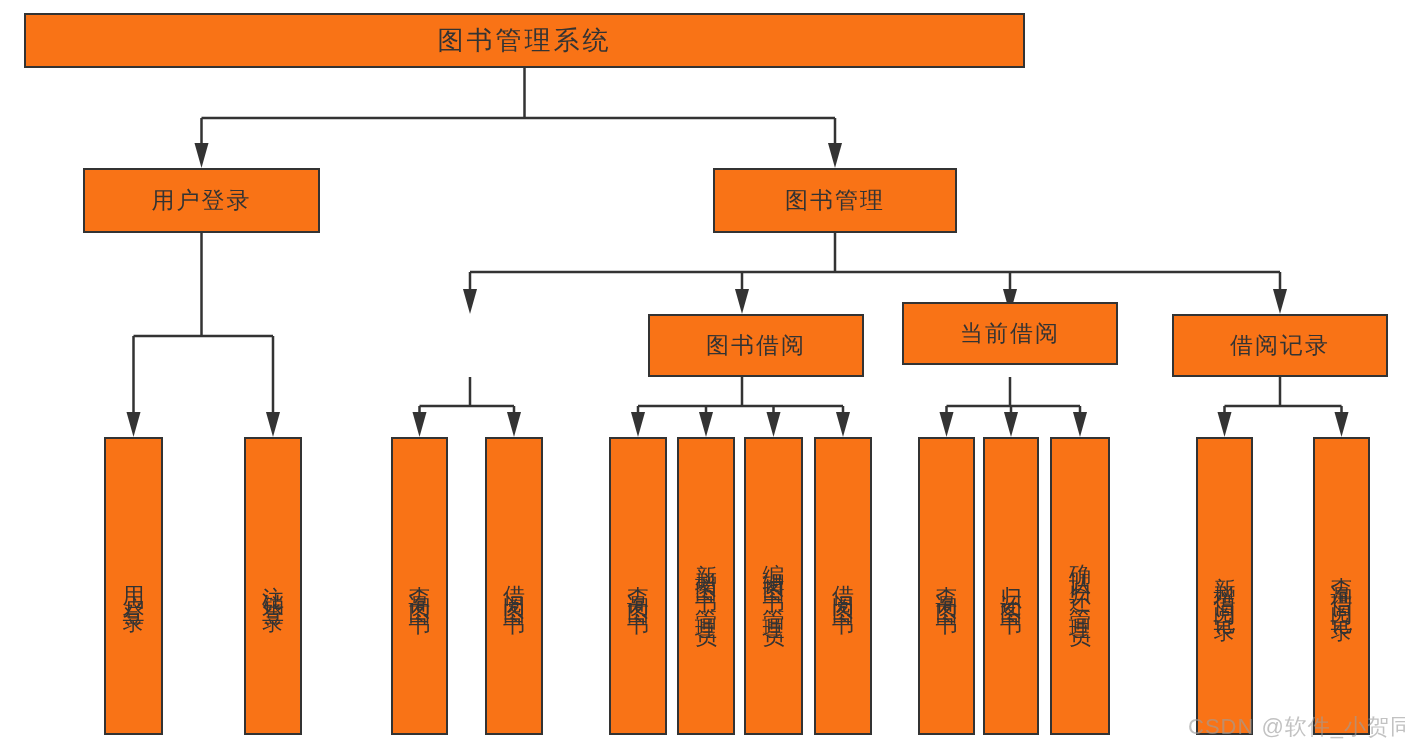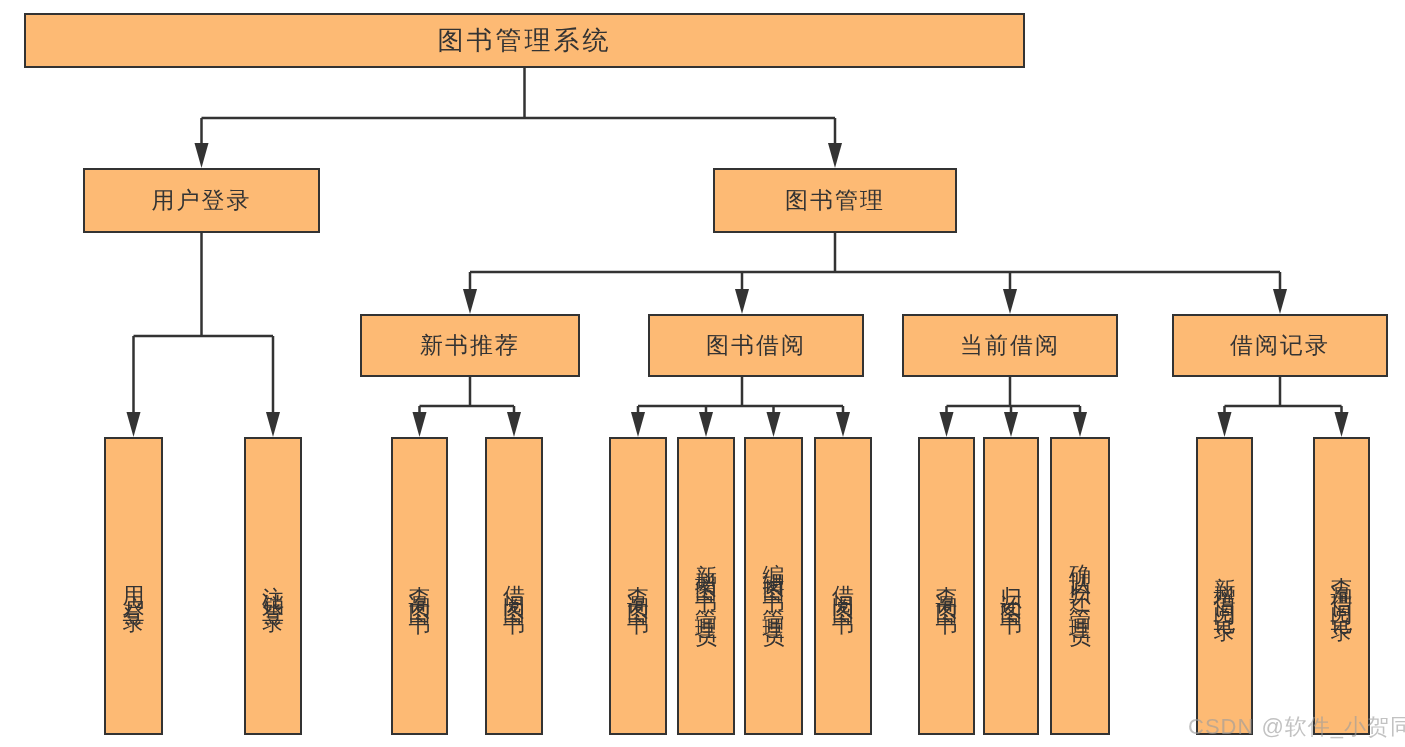--- a/index.html
+++ b/index.html
@@ -4,21 +4,21 @@
 <style>
   html,body{margin:0;padding:0;background:#ffffff;}
   .canvas{
     position:relative;width:1405px;height:747px;background:#ffffff;overflow:hidden;
     font-family:"Liberation Sans","DejaVu Sans",sans-serif;color:#333333;
   }
   .connectors{position:absolute;left:0;top:0;z-index:0;}
   .connectors path{stroke:#333333;stroke-width:2.5;fill:none;}
   .connectors polygon{fill:#333333;stroke:none;}
   .node{
-    position:absolute;box-sizing:border-box;background:#fdba74;
+    position:absolute;box-sizing:border-box;background:#f97316;
     border:2.5px solid #333333;display:flex;align-items:center;justify-content:center;
     z-index:1;
   }
   .hnode{font-size:23px;letter-spacing:2px;white-space:nowrap;}
   .rootnode{font-size:26px;letter-spacing:3px;}
   .leaf .vtext{
     writing-mode:vertical-rl;text-orientation:mixed;
     font-size:22px;letter-spacing:9px;line-height:1;white-space:nowrap;
   }
   .watermark{
@@ -79,23 +79,22 @@
       <polygon points="1217.5,412 1231.5,412 1224.5,437"></polygon>
       <polygon points="1334.5,412 1348.5,412 1341.5,437"></polygon>
     </g>
   </svg>
 
   <div class="node hnode rootnode" style="left:24px;top:13px;width:1001px;height:55px;">图书管理系统</div>
 
   <div class="node hnode" style="left:83px;top:168px;width:237px;height:65px;">用户登录</div>
   <div class="node hnode" style="left:713px;top:168px;width:244px;height:65px;">图书管理</div>
 
-  <div class="node hnode" style="left:360px;top:314px;width:220px;height:63px;">新书推荐</div>
   <div class="node hnode" style="left:648px;top:314px;width:216px;height:63px;">图书借阅</div>
-  <div class="node hnode" style="left:902px;top:314px;width:216px;height:63px;">当前借阅</div>
+  <div class="node hnode" style="left:902px;top:302px;width:216px;height:63px;">当前借阅</div>
   <div class="node hnode" style="left:1172px;top:314px;width:216px;height:63px;">借阅记录</div>
 
   <div class="node leaf" style="left:104px;top:437px;width:59px;height:298px;">
     <span class="vtext">用户登录</span>
   </div>
   <div class="node leaf" style="left:244px;top:437px;width:58px;height:298px;">
     <span class="vtext">注销登录</span>
   </div>
 
   <div class="node leaf" style="left:391px;top:437px;width:57px;height:298px;">

